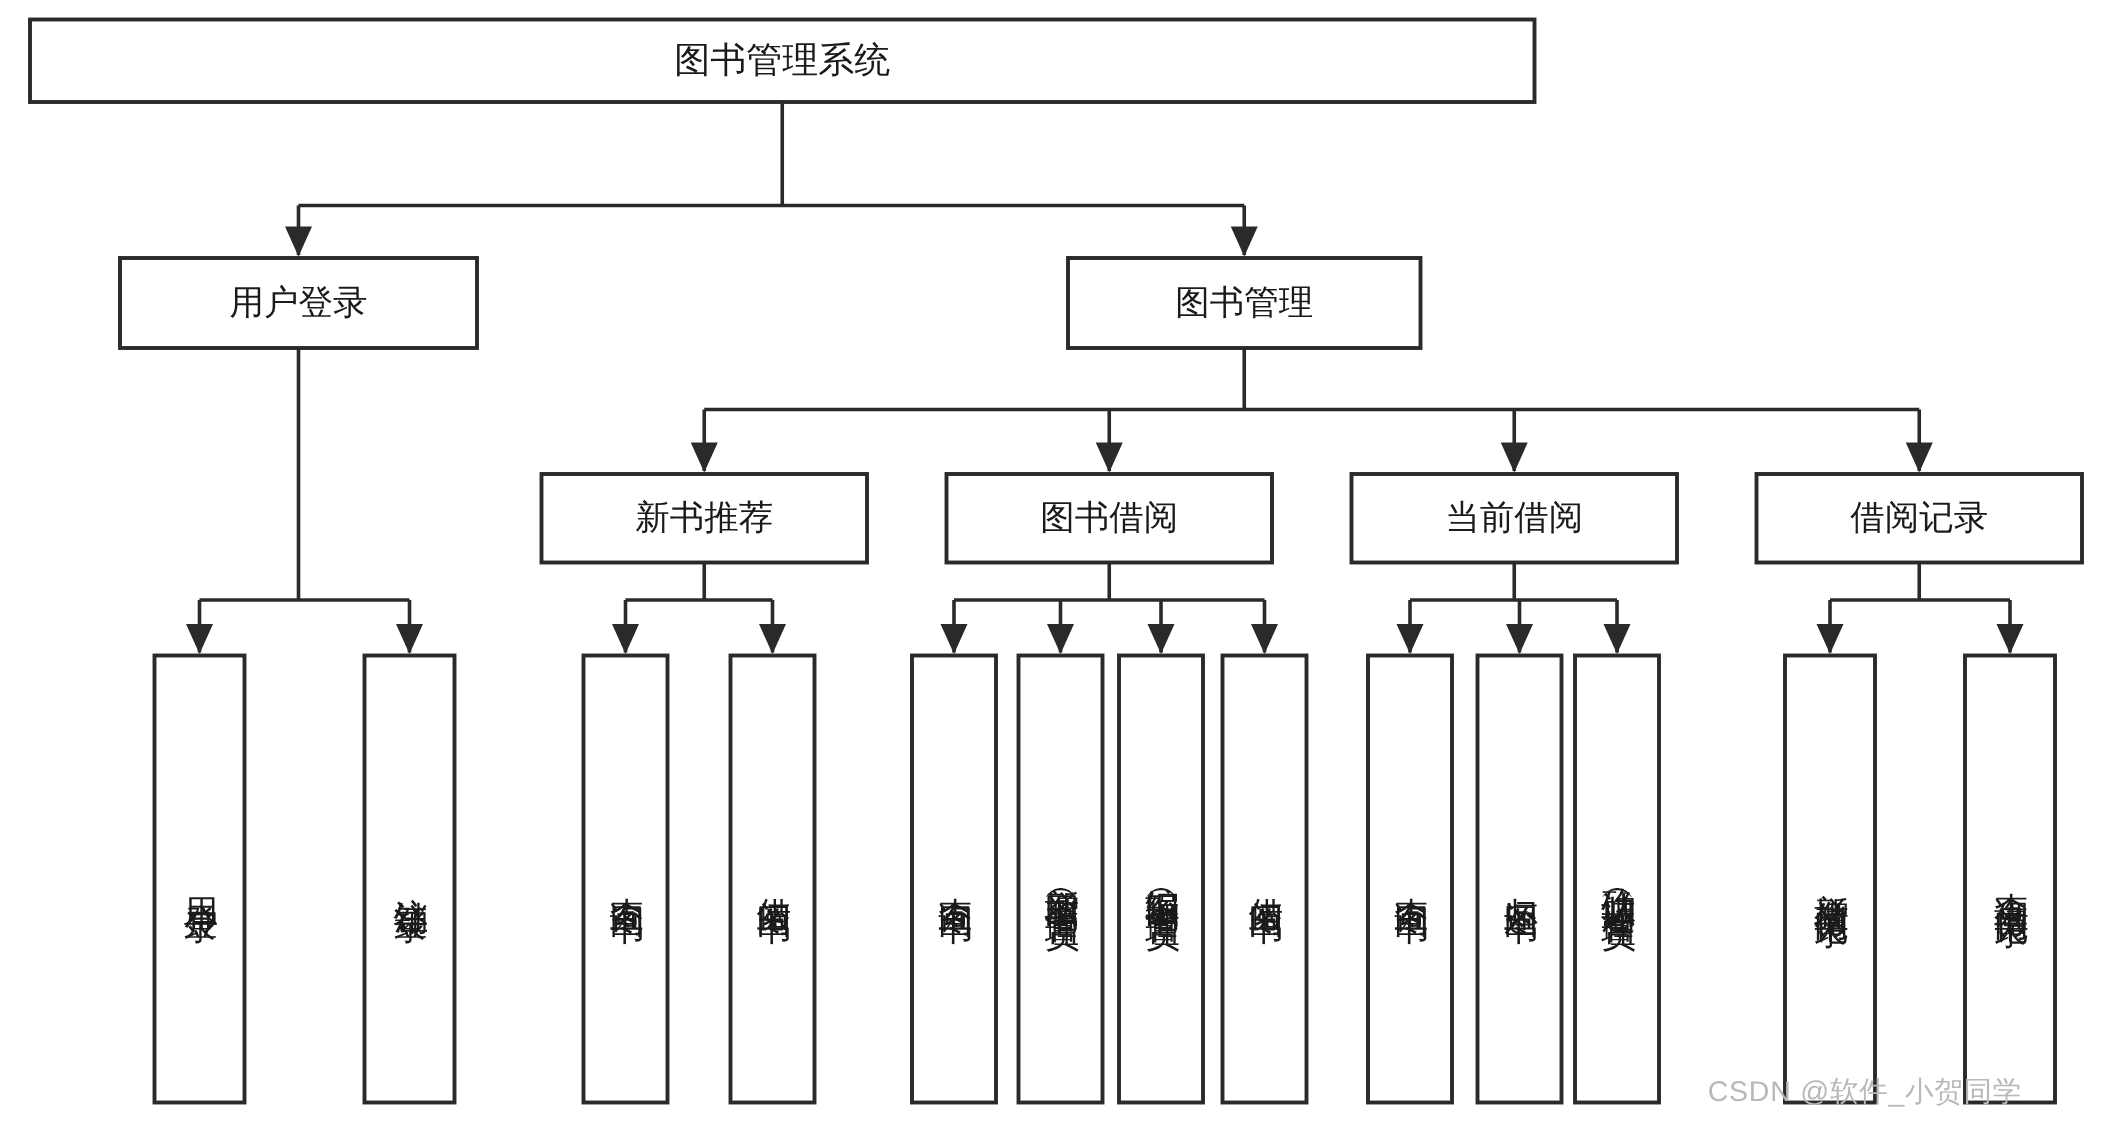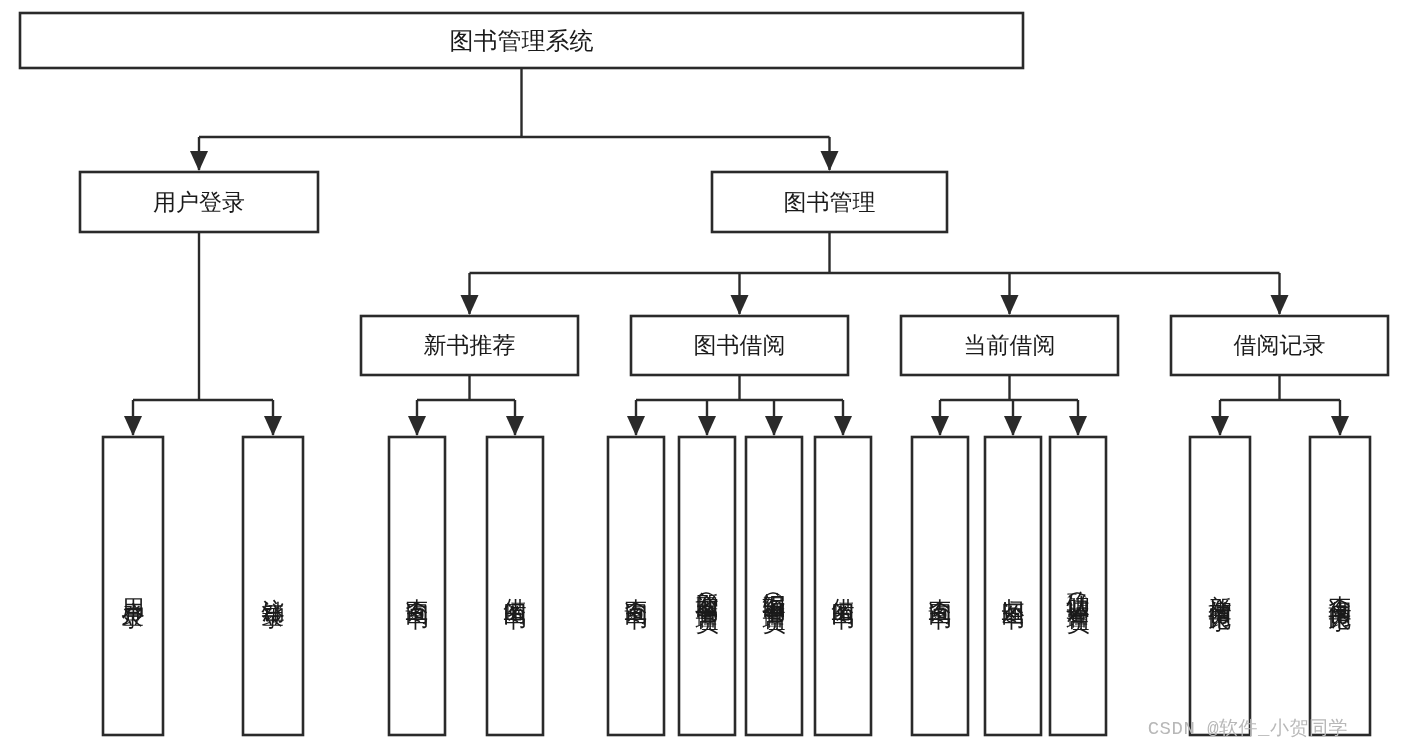--- a/index.html
+++ b/index.html
@@ -69,21 +69,21 @@
     align-items: center;
     justify-content: center;
     text-align: center;
     white-space: nowrap;
     pointer-events: none;
   }
   #watermark {
     position: absolute;
     right: 8px;
     bottom: 6px;
-    font-family: Liberation Mono, monospace;
+    font-family: Liberation Sans, sans-serif;
     font-size: 19px;
     color: #b8b8b8;
     letter-spacing: 0.5px;
     white-space: nowrap;
   }
 </style>
 </head>
 <body>
 
 <div id="diagram-root">

